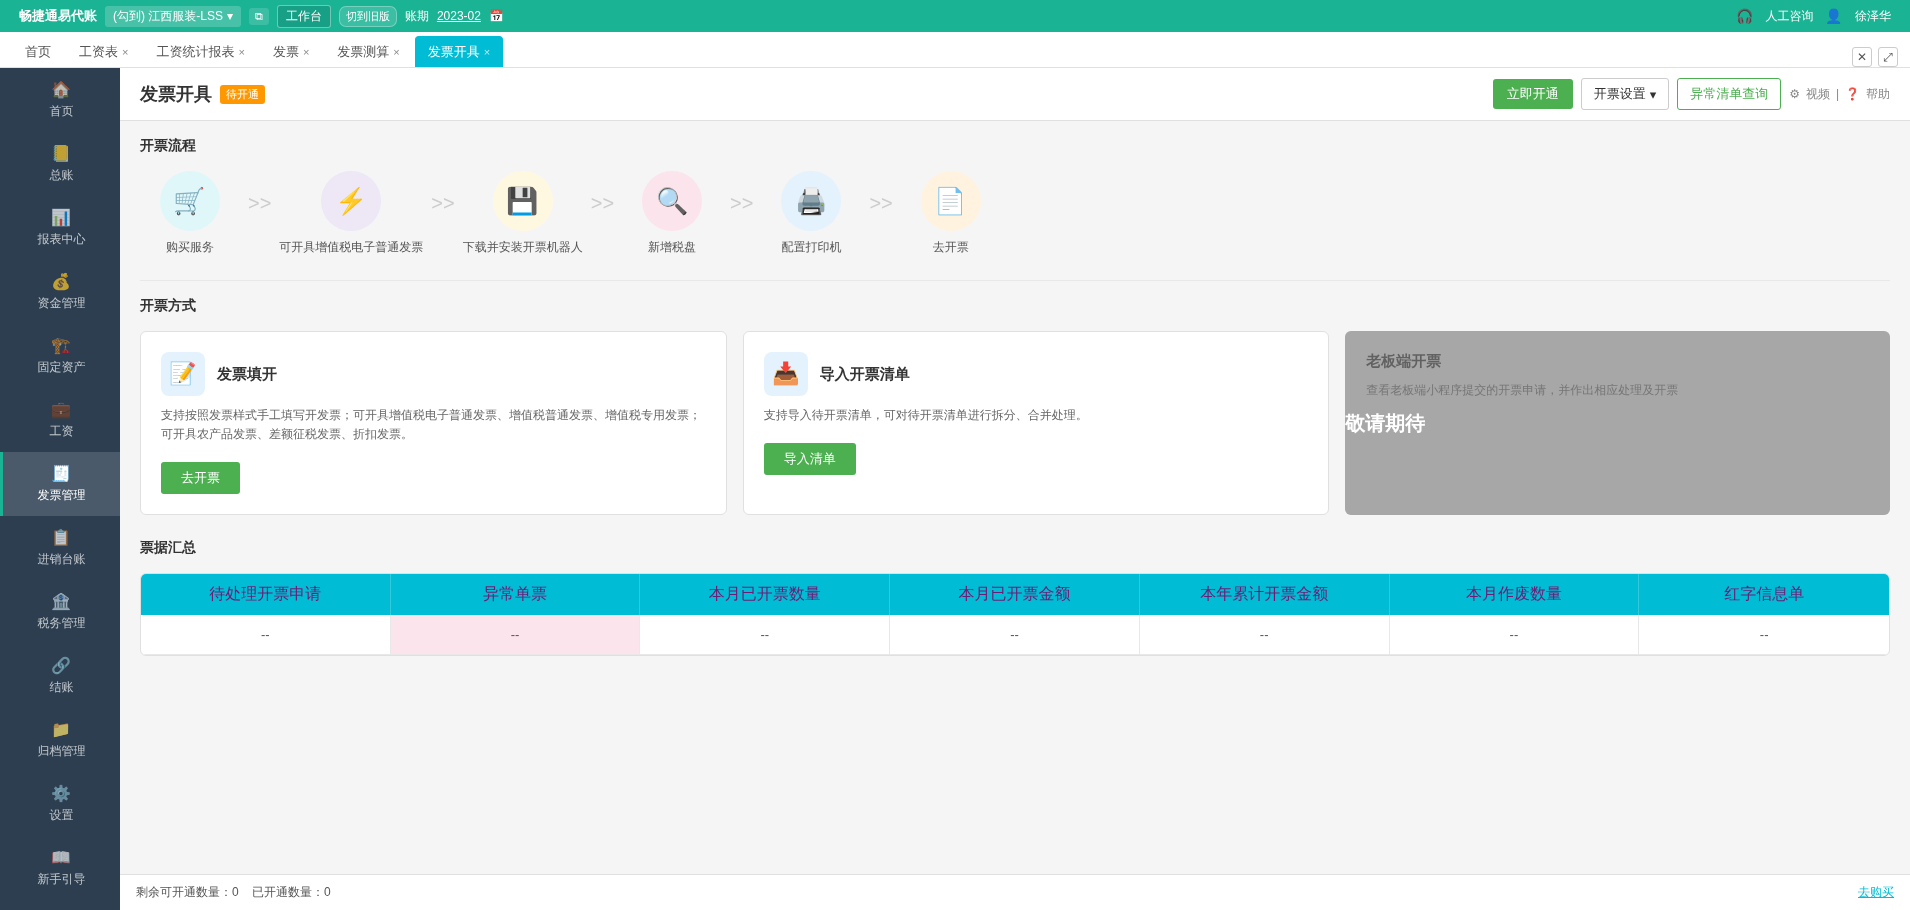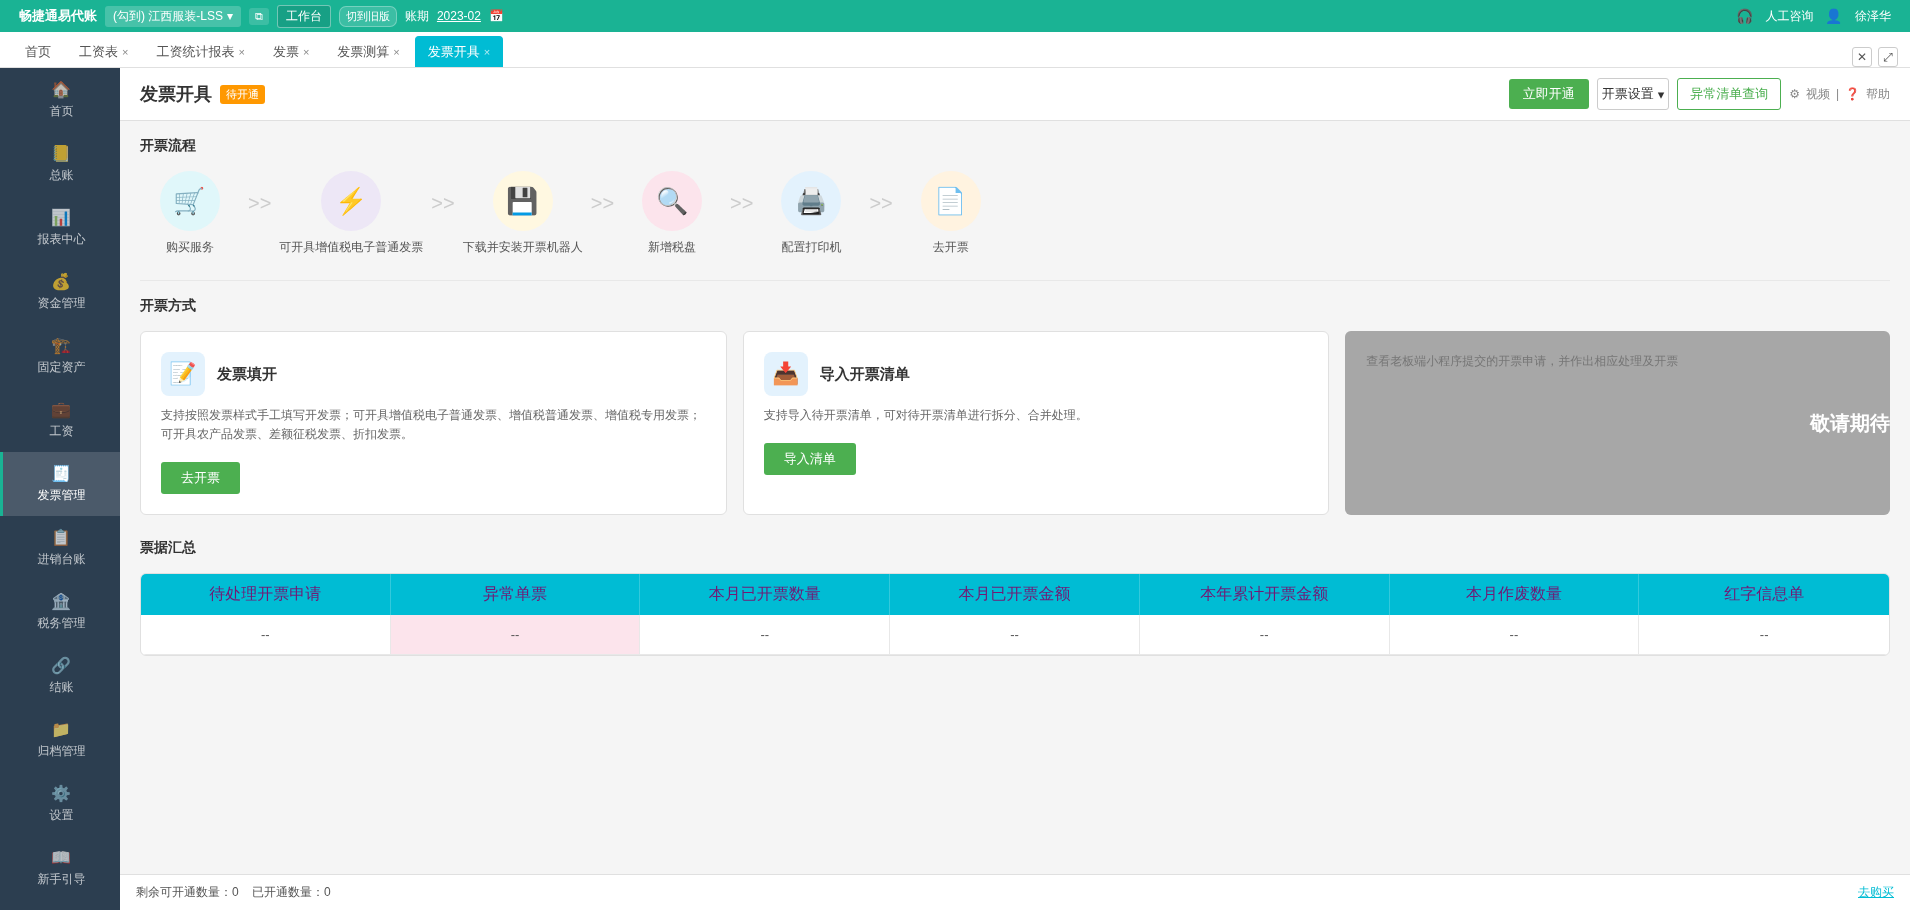--- a/index.html
+++ b/index.html
@@ -33,21 +33,21 @@
     
     .content { flex: 1; display: flex; flex-direction: column; overflow: hidden; background: #f5f5f5; }
 
     
     .page-header { background: white; padding: 10px 20px; border-bottom: 1px solid #e0e0e0; display: flex; align-items: center; justify-content: space-between; flex-shrink: 0; }
     .page-title-area { display: flex; align-items: center; gap: 8px; }
     .page-title { font-size: 18px; font-weight: bold; color: #333; }
     .status-badge { background: #ff9800; color: white; font-size: 11px; padding: 2px 6px; border-radius: 3px; }
     .page-header-right { display: flex; align-items: center; gap: 8px; }
     .btn-primary { background: #4caf50; color: white; border: none; padding: 6px 14px; border-radius: 3px; cursor: pointer; font-size: 13px; }
-    .btn-secondary { background: white; color: #333; border: 1px solid #ccc; padding: 6px 4px; border-radius: 3px; cursor: pointer; font-size: 13px; display: flex; align-items: center; gap: 4px; }
+    .btn-secondary { background: white; color: #333; border: 1px solid #ccc; padding: 6px 12px; border-radius: 3px; cursor: pointer; font-size: 13px; display: flex; align-items: center; gap: 4px; }
     .btn-green-outline { background: white; color: #4caf50; border: 1px solid #4caf50; padding: 6px 12px; border-radius: 3px; cursor: pointer; font-size: 13px; }
     .help-icons { display: flex; align-items: center; gap: 6px; font-size: 12px; color: #888; }
 
     
     .scroll-content { flex: 1; overflow-y: auto; padding: 16px 20px; }
 
     
     .section-title { font-size: 14px; font-weight: bold; color: #333; margin-bottom: 16px; }
 
     
@@ -58,21 +58,21 @@
     .flow-arrow { color: #ccc; font-size: 20px; margin: 0 8px; margin-bottom: 20px; }
 
     
     .method-cards { display: flex; gap: 16px; margin-bottom: 24px; }
     .method-card { background: white; border: 1px solid #e0e0e0; border-radius: 6px; padding: 20px; flex: 1; display: flex; flex-direction: column; gap: 10px; }
     .method-card-header { display: flex; align-items: center; gap: 12px; }
     .method-card-icon { width: 44px; height: 44px; border-radius: 8px; background: #e3f2fd; display: flex; align-items: center; justify-content: center; font-size: 22px; }
     .method-card-title { font-size: 15px; font-weight: bold; color: #333; }
     .method-card-desc { font-size: 12px; color: #666; line-height: 1.6; }
     .method-card-btn { background: #4caf50; color: white; border: none; padding: 7px 20px; border-radius: 3px; cursor: pointer; font-size: 13px; align-self: flex-start; margin-top: 8px; }
-    .method-card-overlay { position: absolute; inset: 0; background: rgba(128,128,128,0.6); border-radius: 6px; display: flex; align-items: center; justify-content: flex-end; }
+    .method-card-overlay { position: absolute; inset: 0; background: rgba(128,128,128,0.6); border-radius: 6px; display: flex; align-items: center; justify-content: flex-start; }
     .coming-soon { font-size: 20px; font-weight: bold; color: white; }
     .method-card-wrap { position: relative; flex: 1; }
 
     
     .summary-table { background: white; border-radius: 6px; overflow: hidden; border: 1px solid #e0e0e0; }
     .summary-table-header { display: grid; grid-template-columns: repeat(7, 1fr); background: #00bcd4; }
     .summary-col-header { padding: 10px 8px; text-align: center; font-size: 16px; color: #701a75; border-right: 1px solid rgba(255,255,255,0.2); }
     .summary-col-header:last-child { border-right: none; }
     .summary-table-row { display: grid; grid-template-columns: repeat(7, 1fr); }
     .summary-cell { padding: 12px 8px; text-align: center; font-size: 13px; color: #555; border-right: 1px solid #e8e8e8; border-bottom: 1px solid #e8e8e8; }
@@ -298,20 +298,23 @@
           <div class="method-card-header">
             <div class="method-card-icon" style="background:#e3f2fd;">📥</div>
             <span class="method-card-title">导入开票清单</span>
           </div>
           <div class="method-card-desc">支持导入待开票清单，可对待开票清单进行拆分、合并处理。</div>
           <button class="method-card-btn">导入清单</button>
         </div>
 
         <div class="method-card-wrap">
           <div class="method-card" style="height:100%;background:#e0e0e0;">
+            <div class="method-card-header">
+              <span class="method-card-title">老板端开票</span>
+            </div>
             <div class="method-card-desc">查看老板端小程序提交的开票申请，并作出相应处理及开票</div>
           </div>
           <div class="method-card-overlay">
             <span class="coming-soon">敬请期待</span>
           </div>
         </div>
 
       </div>
 
       <div class="section-title">票据汇总</div>

